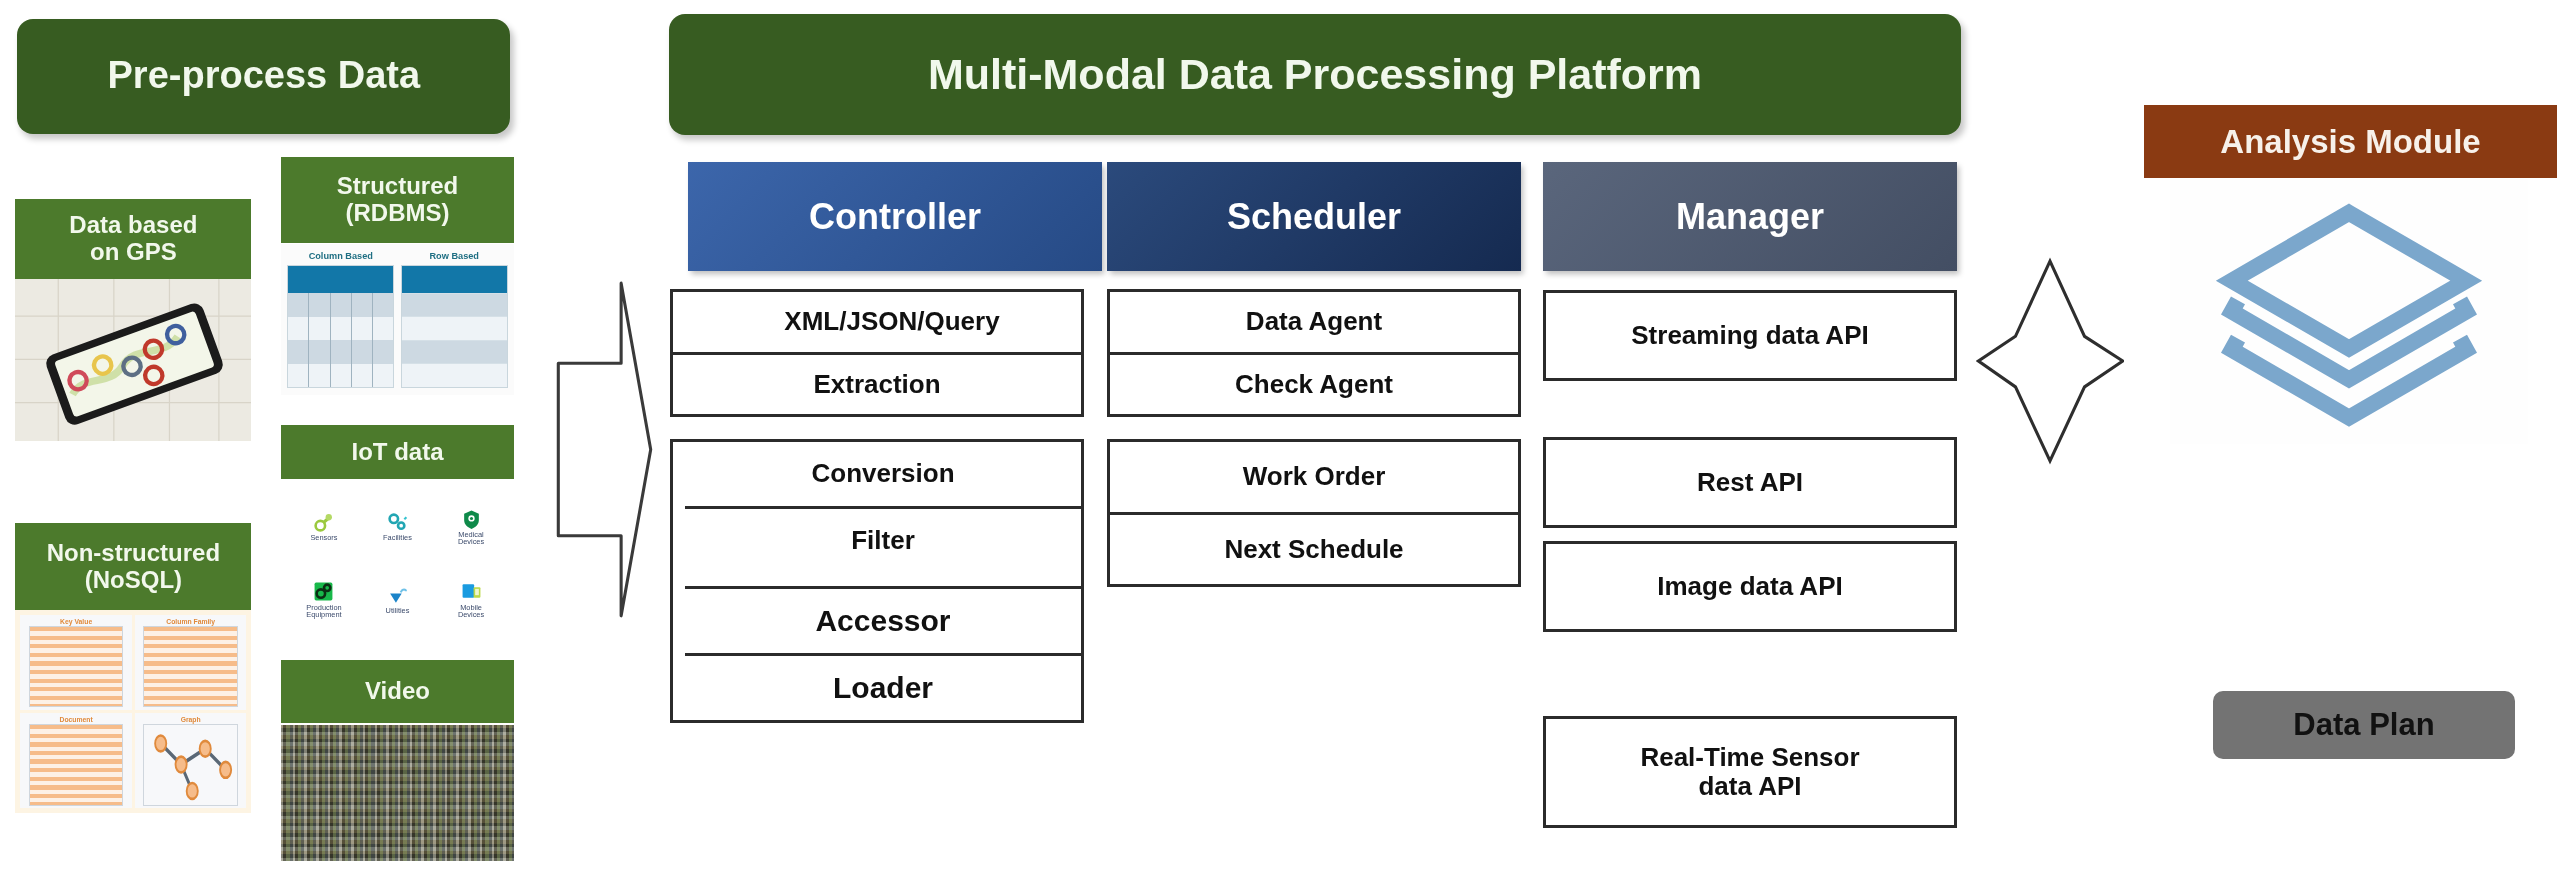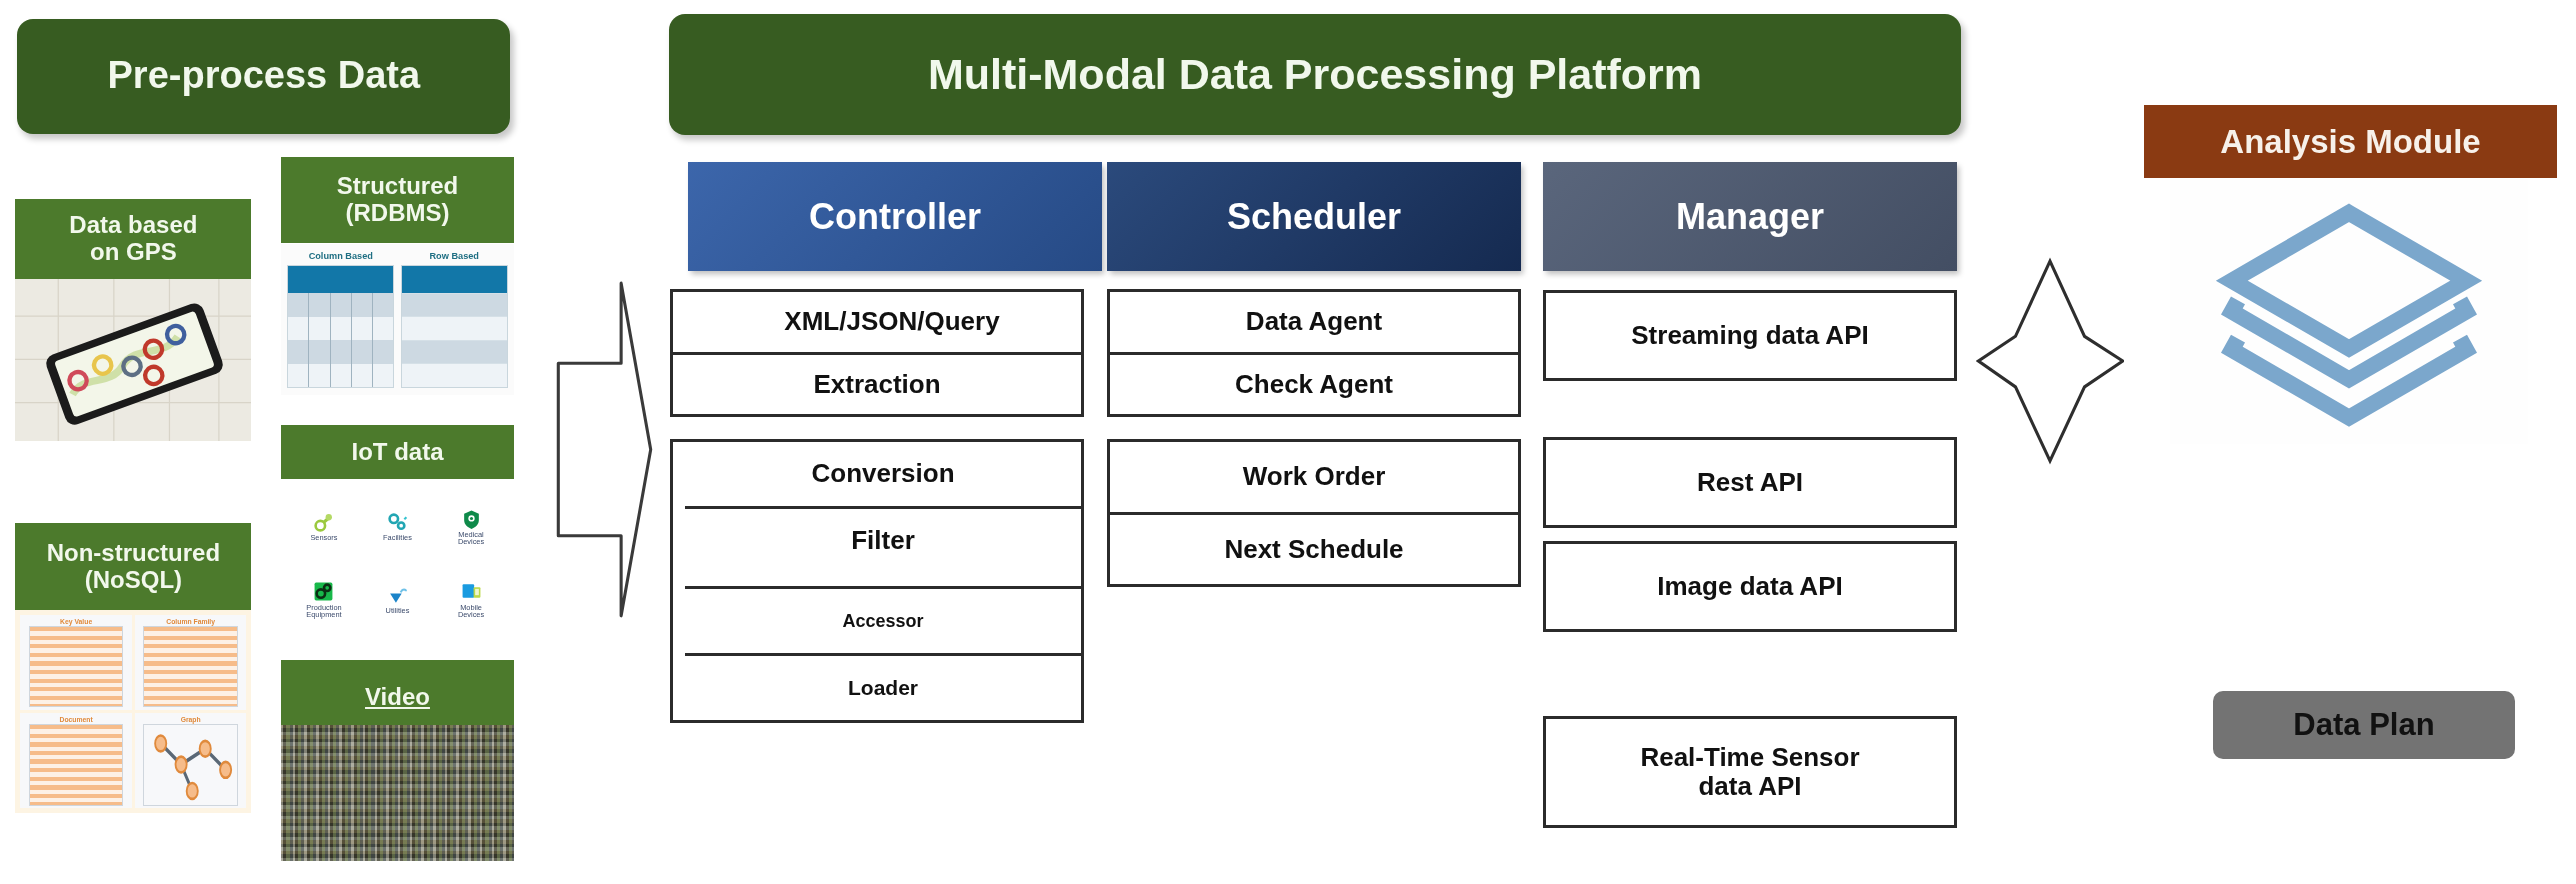--- a/index.html
+++ b/index.html
@@ -228,21 +228,21 @@
         <rect x="3" y="6" width="22" height="26" rx="2" fill="#1a9be0"></rect>
         <rect x="24" y="12" width="13" height="20" rx="2" fill="#bcd94a"></rect>
         <rect x="27" y="15" width="7" height="12" fill="#eef7cf"></rect>
       </svg>
       <div class="iot-tx">Mobile
 Devices</div>
     </div>
   </div>
 </div>
 
-<div class="abs src-cap" style="left:281px;top:660px;width:233px;height:74px;font-size:24px;text-decoration:underline;">Video</div>
+<div class="abs src-cap" style="left:281px;top:660px;width:233px;height:63px;font-size:24px;">Video</div>
 <div class="abs src-img" style="left:281px;top:725px;width:233px;height:136px;">
   <div class="vid"></div>
 </div>
 
 <div class="abs" style="left:552px;top:277px;width:105px;height:345px;">
   <svg width="105" height="345" viewBox="0 0 170 560">
     <polygon points="10,140 112,140 112,10 160,280 112,550 112,420 10,420" fill="#ffffff" stroke="#3a3a3a" stroke-width="5" stroke-linejoin="round"></polygon>
   </svg>
 </div>
 
@@ -250,22 +250,22 @@
 
 <div class="abs col-hdr" style="left:688px;top:162px;width:414px;height:109px;font-size:36px;
             background:linear-gradient(135deg,#3c66ab,#264a85);">Controller</div>
 <div class="abs grp" style="left:670px;top:289px;width:414px;height:128px;">
   <div class="item" style="font-size:26px;margin-left:30px;">XML/JSON/Query</div>
   <div class="item" style="font-size:26px;">Extraction</div>
 </div>
 <div class="abs grp" style="left:670px;top:439px;width:414px;height:284px;padding-left:12px;">
   <div class="item" style="font-size:26px;">Conversion</div>
   <div class="item" style="font-size:26px;">Filter</div>
-  <div class="item" style="font-size:18px;margin-top:13px;">Accessor</div>
-  <div class="item" style="font-size:21px;">Loader</div>
+  <div class="item" style="font-size:30px;margin-top:13px;">Accessor</div>
+  <div class="item" style="font-size:30px;">Loader</div>
 </div>
 
 <div class="abs col-hdr" style="left:1107px;top:162px;width:414px;height:109px;font-size:36px;
             background:linear-gradient(135deg,#2b4a7c,#152a50);">Scheduler</div>
 <div class="abs grp" style="left:1107px;top:289px;width:414px;height:128px;">
   <div class="item" style="font-size:26px;">Data Agent</div>
   <div class="item" style="font-size:26px;">Check Agent</div>
 </div>
 <div class="abs grp" style="left:1107px;top:439px;width:414px;height:148px;">
   <div class="item" style="font-size:26px;">Work Order</div>

